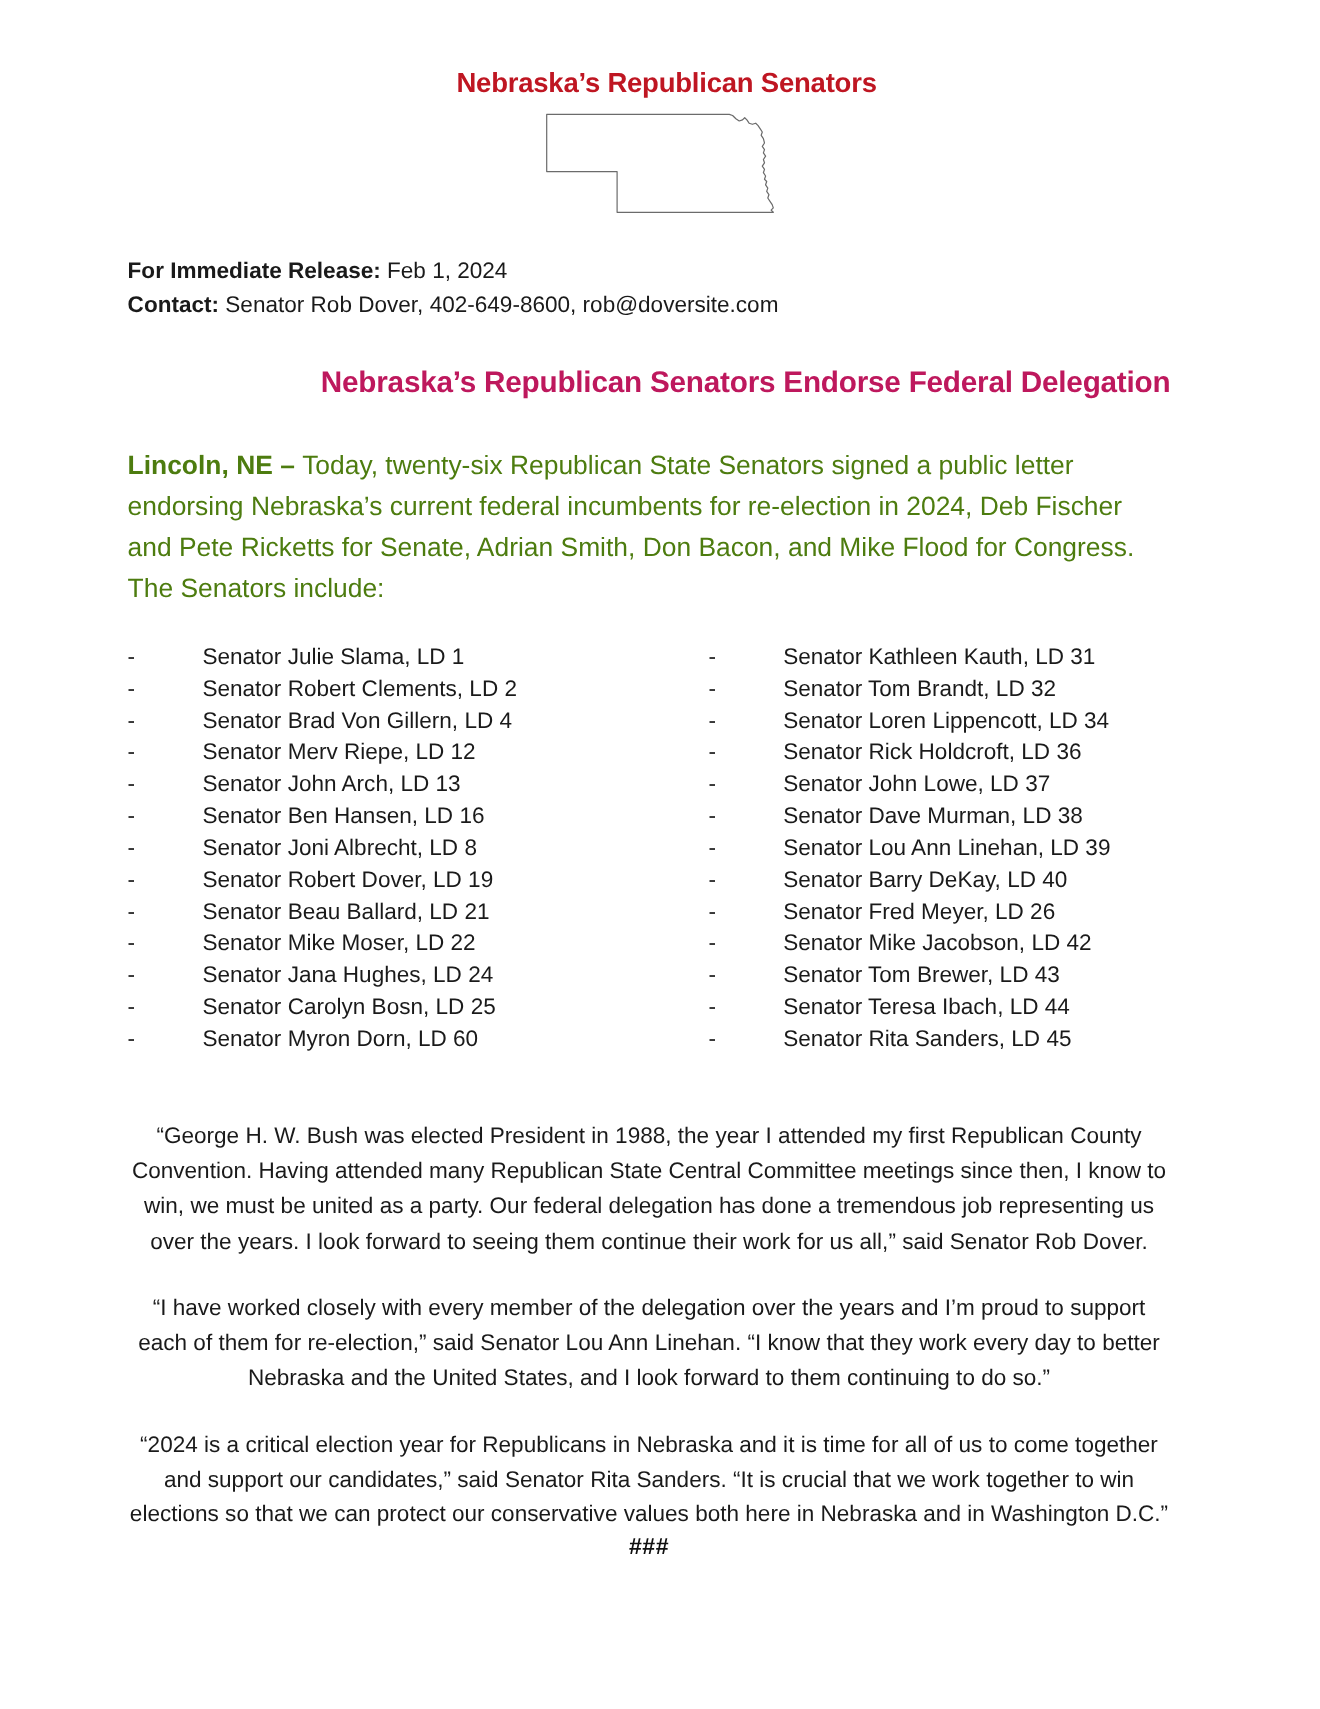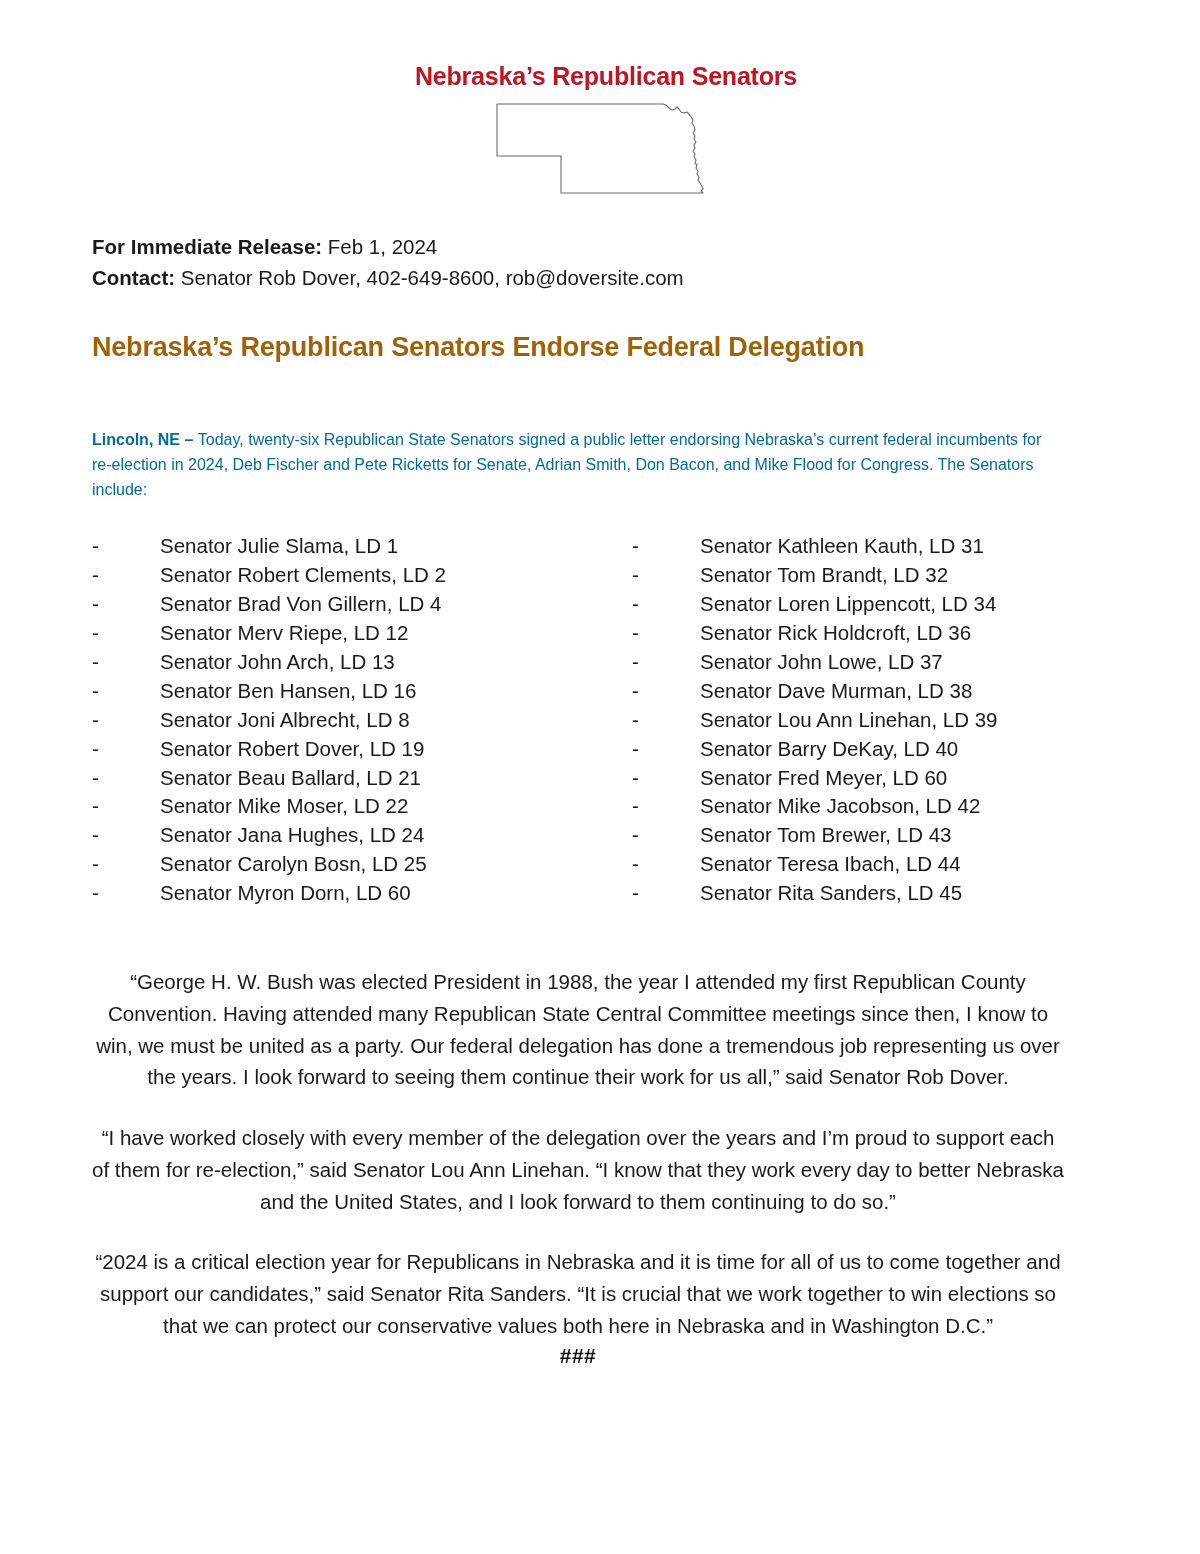--- a/index.html
+++ b/index.html
@@ -40,51 +40,51 @@
     margin-top: 12px;
     display: flex;
     justify-content: center;
   }
   .map-wrap svg {
     display: block;
   }
 
   
   .content {
-    padding: 0 136px 0 92px;
+    padding: 0 136px 0 116px;
     box-sizing: border-box;
   }
 
   .meta-block {
     margin-top: 30px;
     font-size: 20.5px;
     line-height: 1.52;
     color: #1a1a1a;
   }
   .meta-line { white-space: nowrap; }
   .meta-label {
     font-weight: bold;
   }
 
   .headline {
     margin: 38px 0 1px 0;
-    text-align: left;
+    text-align: right;
     font-size: 27px;
     font-weight: bold;
     line-height: 1.25;
     letter-spacing: -0.2px;
-    color: #a16207;
+    color: #be185d;
   }
 
   .lede {
-    margin-top: 63px;
-    font-size: 16px;
+    margin-top: 40px;
+    font-size: 24px;
     line-height: 1.55;
     text-align: left;
-    color: #0369a1;
+    color: #4d7c0f;
   }
   .lede b { font-weight: bold; }
 
   
   .senator-list {
     margin-top: 30px;
     display: flex;
     gap: 0px;
   }
   .senator-col {
@@ -255,21 +255,21 @@
         <div class="senator-row">
           <span class="senator-dash">-</span>
           <span class="senator-name">Senator Lou Ann Linehan, LD 39</span>
         </div>
         <div class="senator-row">
           <span class="senator-dash">-</span>
           <span class="senator-name">Senator Barry DeKay, LD 40</span>
         </div>
         <div class="senator-row">
           <span class="senator-dash">-</span>
-          <span class="senator-name">Senator Fred Meyer, LD 60</span>
+          <span class="senator-name">Senator Fred Meyer, LD 26</span>
         </div>
         <div class="senator-row">
           <span class="senator-dash">-</span>
           <span class="senator-name">Senator Mike Jacobson, LD 42</span>
         </div>
         <div class="senator-row">
           <span class="senator-dash">-</span>
           <span class="senator-name">Senator Tom Brewer, LD 43</span>
         </div>
         <div class="senator-row">

